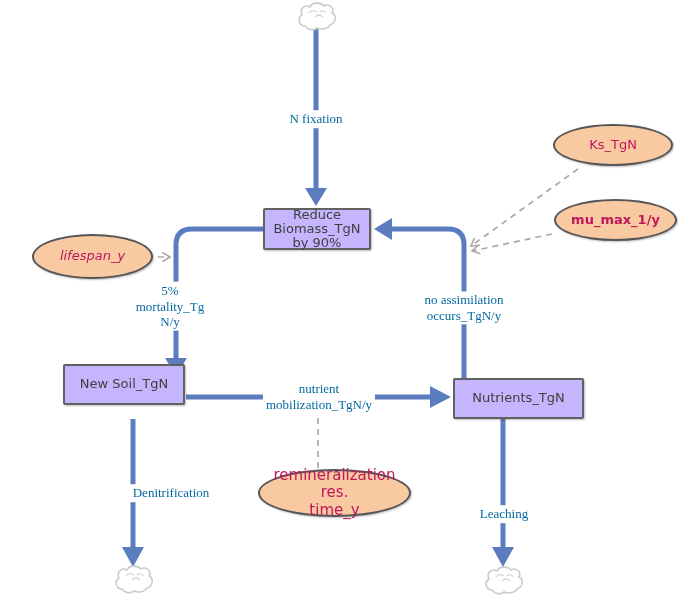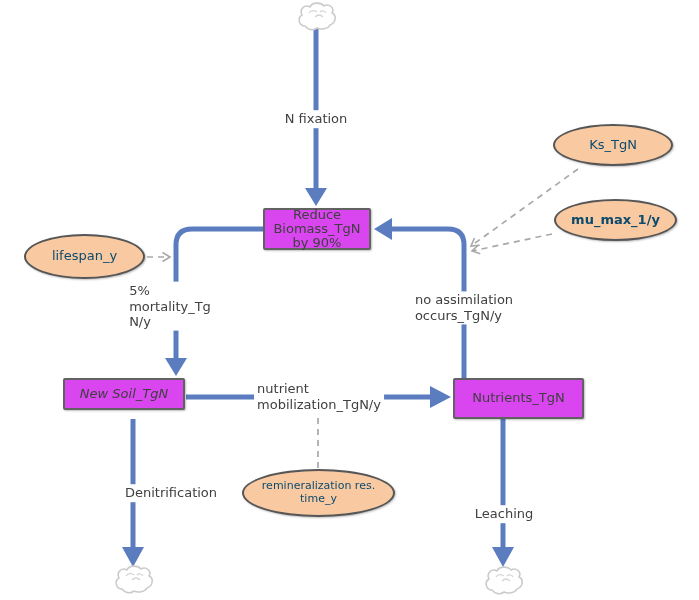--- a/index.html
+++ b/index.html
@@ -8,34 +8,34 @@
     font-family:"DejaVu Sans","Liberation Sans",sans-serif;
   }
   .layer{position:absolute;left:0;top:0;}
   .flow-line{fill:none;stroke:#5b7dc0;stroke-width:5;stroke-linecap:butt;}
   .flow-head{fill:#5b7dc0;stroke:none;}
   .connector{fill:none;stroke:#a8a8a8;stroke-width:1.7;stroke-dasharray:6 5;}
   .cloud-shape{fill:#ffffff;stroke:#cbcbcb;stroke-width:1.6;stroke-linejoin:round;}
   .cloud-squiggle{fill:none;stroke:#d4d4d4;stroke-width:1.2;}
   .stock{
     position:absolute;display:flex;align-items:center;justify-content:center;
-    background:#d946ef;border:2px solid #616161;border-radius:2px;
+    background:#c4b5fd;border:2px solid #616161;border-radius:2px;
     color:#3f3f3f;font-size:13px;line-height:1.08;text-align:center;
     white-space:pre-line;box-shadow:1px 1px 2px rgba(0,0,0,0.25);box-sizing:border-box;
   }
   .variable{
     position:absolute;display:flex;align-items:center;justify-content:center;
     background:#f9caa1;border:2px solid #565656;border-radius:50%;
-    color:#0c4a6e;font-size:13px;line-height:1.15;text-align:center;
+    color:#be185d;font-size:13px;line-height:1.15;text-align:center;
     white-space:pre-line;box-shadow:1px 1px 2px rgba(0,0,0,0.25);box-sizing:border-box;
   }
   .flow-label{
     position:absolute;transform:translate(-50%,-50%);
-    color:#404040;font-size:13px;line-height:1.2;
-    white-space:pre-line;background:#ffffff;padding:1px 3px;
+    color:#0369a1;font-size:13px;line-height:1.2;text-align:center;
+    white-space:pre-line;background:#ffffff;padding:1px 3px;font-family:Liberation Serif, serif;
   }
 </style>
 </head>
 <body>
 
 <div class="canvas">
 
   <svg class="layer" width="699" height="600" viewBox="0 0 699 600">
     <defs>
       <marker id="conn-arrow" markerWidth="12" markerHeight="12" refX="7.5" refY="0" orient="auto" markerUnits="userSpaceOnUse" viewBox="-2 -6 12 12">
@@ -100,31 +100,31 @@
     </g>
     <g>
       <use href="#cloud" x="483" y="566"></use>
     </g>
   </svg>
 
   <div class="stock" style="left:263px;top:208px;width:108px;height:42px;">Reduce
 Biomass_TgN
 by 90%</div>
 
-  <div class="stock" style="left:63px;top:378px;width:122px;height:32px;font-style:italic;">New Soil_TgN</div>
+  <div class="stock" style="left:63px;top:364px;width:122px;height:41px;">New Soil_TgN</div>
 
   <div class="stock" style="left:453px;top:378px;width:131px;height:41px;">Nutrients_TgN</div>
 
   <div class="variable" style="left:553px;top:124px;width:120px;height:42px;">Ks_TgN</div>
 
   <div class="variable" style="left:554px;top:199px;width:123px;height:42px;font-weight:bold;">mu_max_1/y</div>
 
-  <div class="variable" style="left:24px;top:234px;width:121px;height:45px;">lifespan_y</div>
+  <div class="variable" style="left:32px;top:234px;width:121px;height:45px;font-style:italic;">lifespan_y</div>
 
-  <div class="variable" style="left:242px;top:469px;width:153px;height:48px;font-size:11px;">remineralization res.
+  <div class="variable" style="left:258px;top:469px;width:153px;height:48px;font-size:15px;">remineralization res.
 time_y</div>
 
   <div class="flow-label" style="left:316px;top:119px;">N fixation</div>
 
   <div class="flow-label" style="left:170px;top:306px;">5%
 mortality_Tg
 N/y</div>
 
   <div class="flow-label" style="left:464px;top:308px;">no assimilation
 occurs_TgN/y</div>

